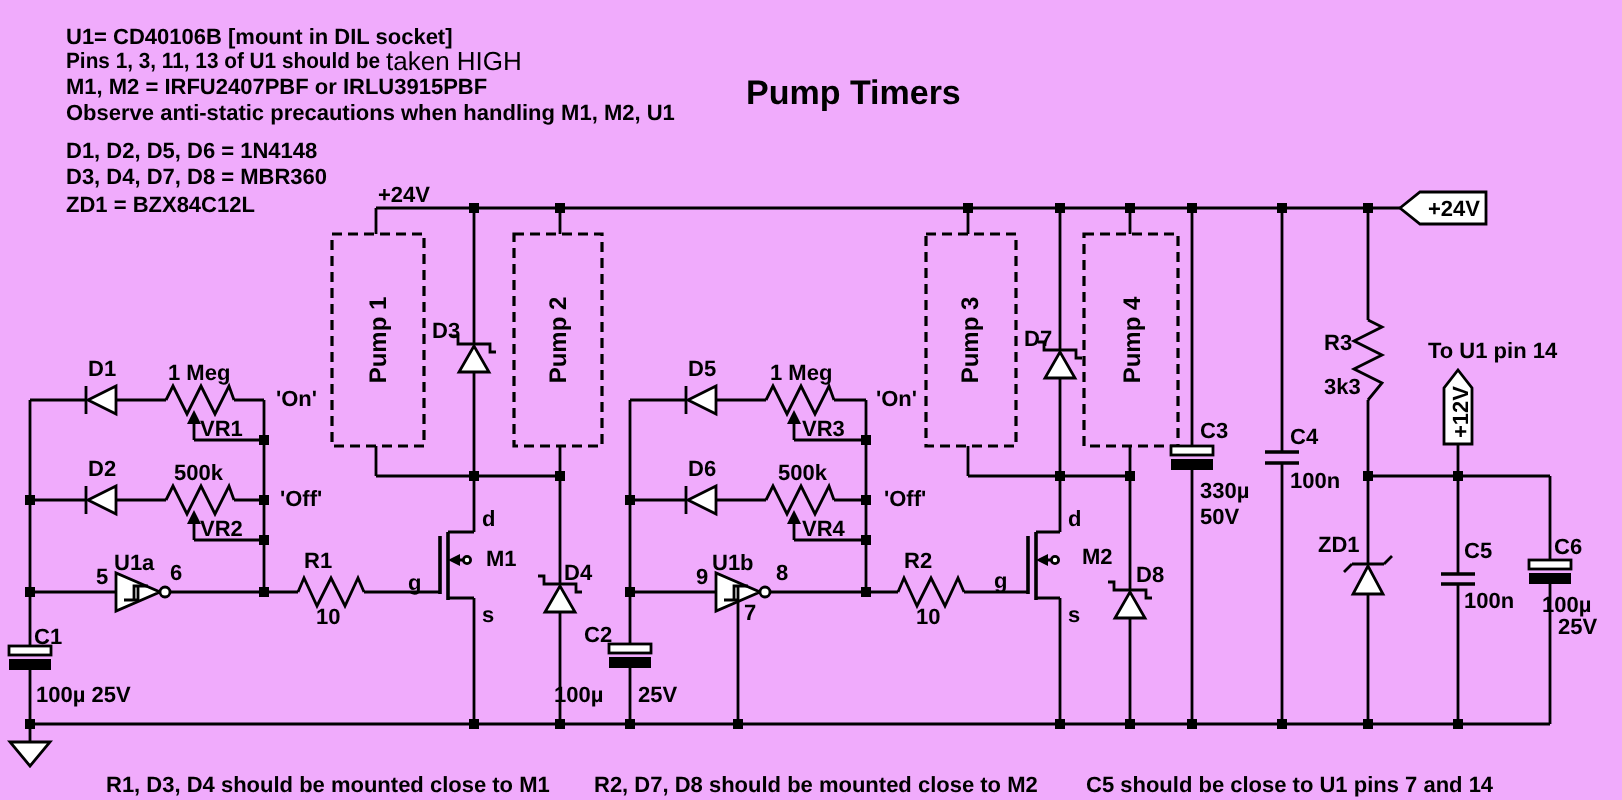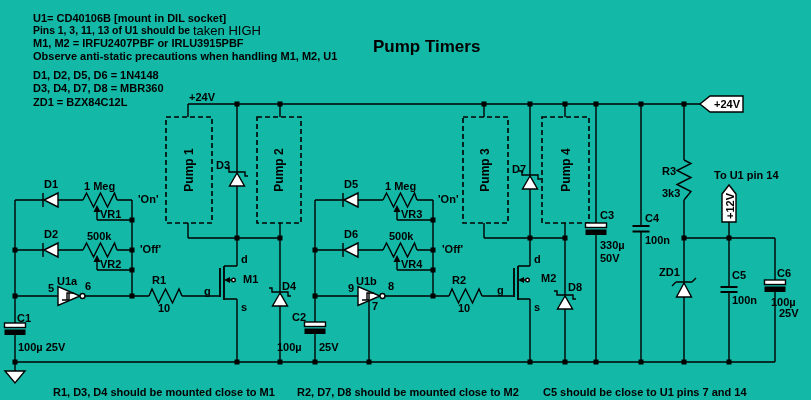--- a/index.html
+++ b/index.html
@@ -1,16 +1,16 @@
 <!DOCTYPE html>
 <html><head>
 <meta charset="utf-8">
 <style>
   html,body{margin:0;padding:0;background:#fff;}
-  #stage{position:relative;width:811px;height:400px;background:#14b8a6;overflow:hidden;}
+  #stage{position:relative;width:811px;height:400px;background:#f0abfc;overflow:hidden;}
   svg{display:block;}
   .w{stroke:#000;stroke-width:1.4;fill:none;}
   .w2{stroke:#000;stroke-width:1.8;fill:none;}
   .sym{stroke:#000;stroke-width:1.4;fill:#fff;}
   .fill{fill:#000;stroke:none;}
   .box{fill:none;stroke:#000;stroke-width:1.6;stroke-dasharray:5,3;}
   .t{font:bold 11px "Liberation Sans",sans-serif;fill:#000;}
   .t13{font:13px "Liberation Sans",sans-serif;fill:#000;}
   .title{font:bold 17px "Liberation Sans",sans-serif;fill:#000;}
   .pump{font:bold 12px "Liberation Sans",sans-serif;fill:#000;}

